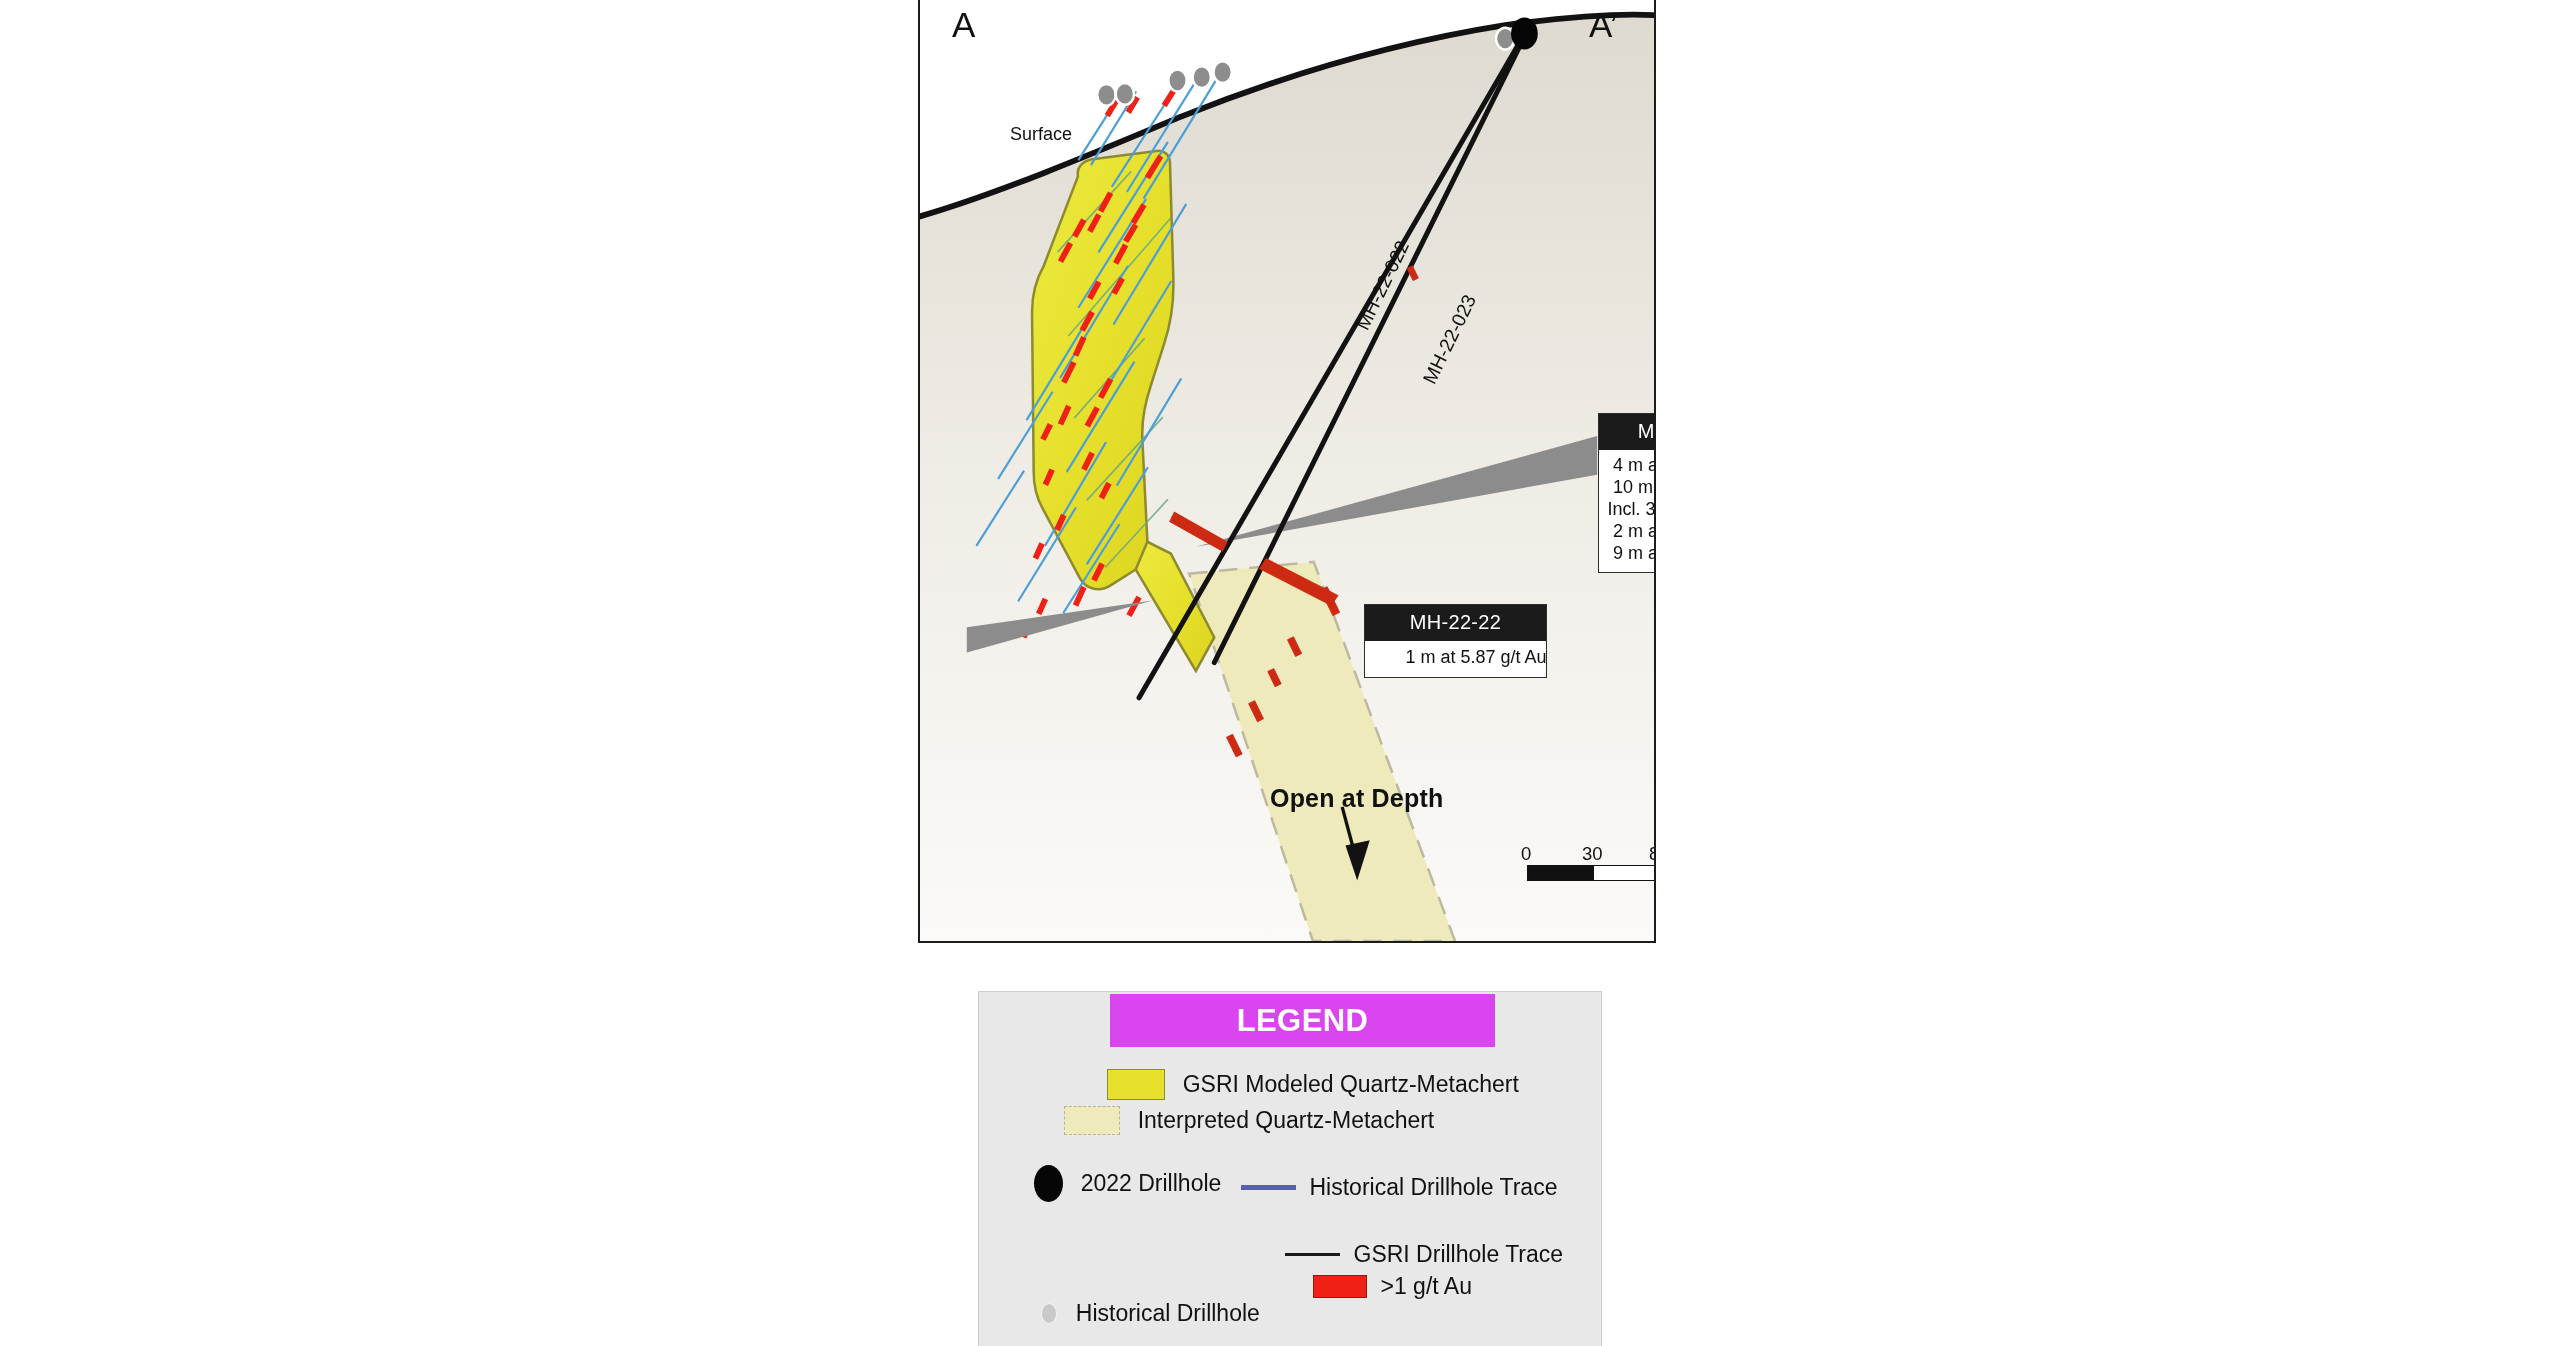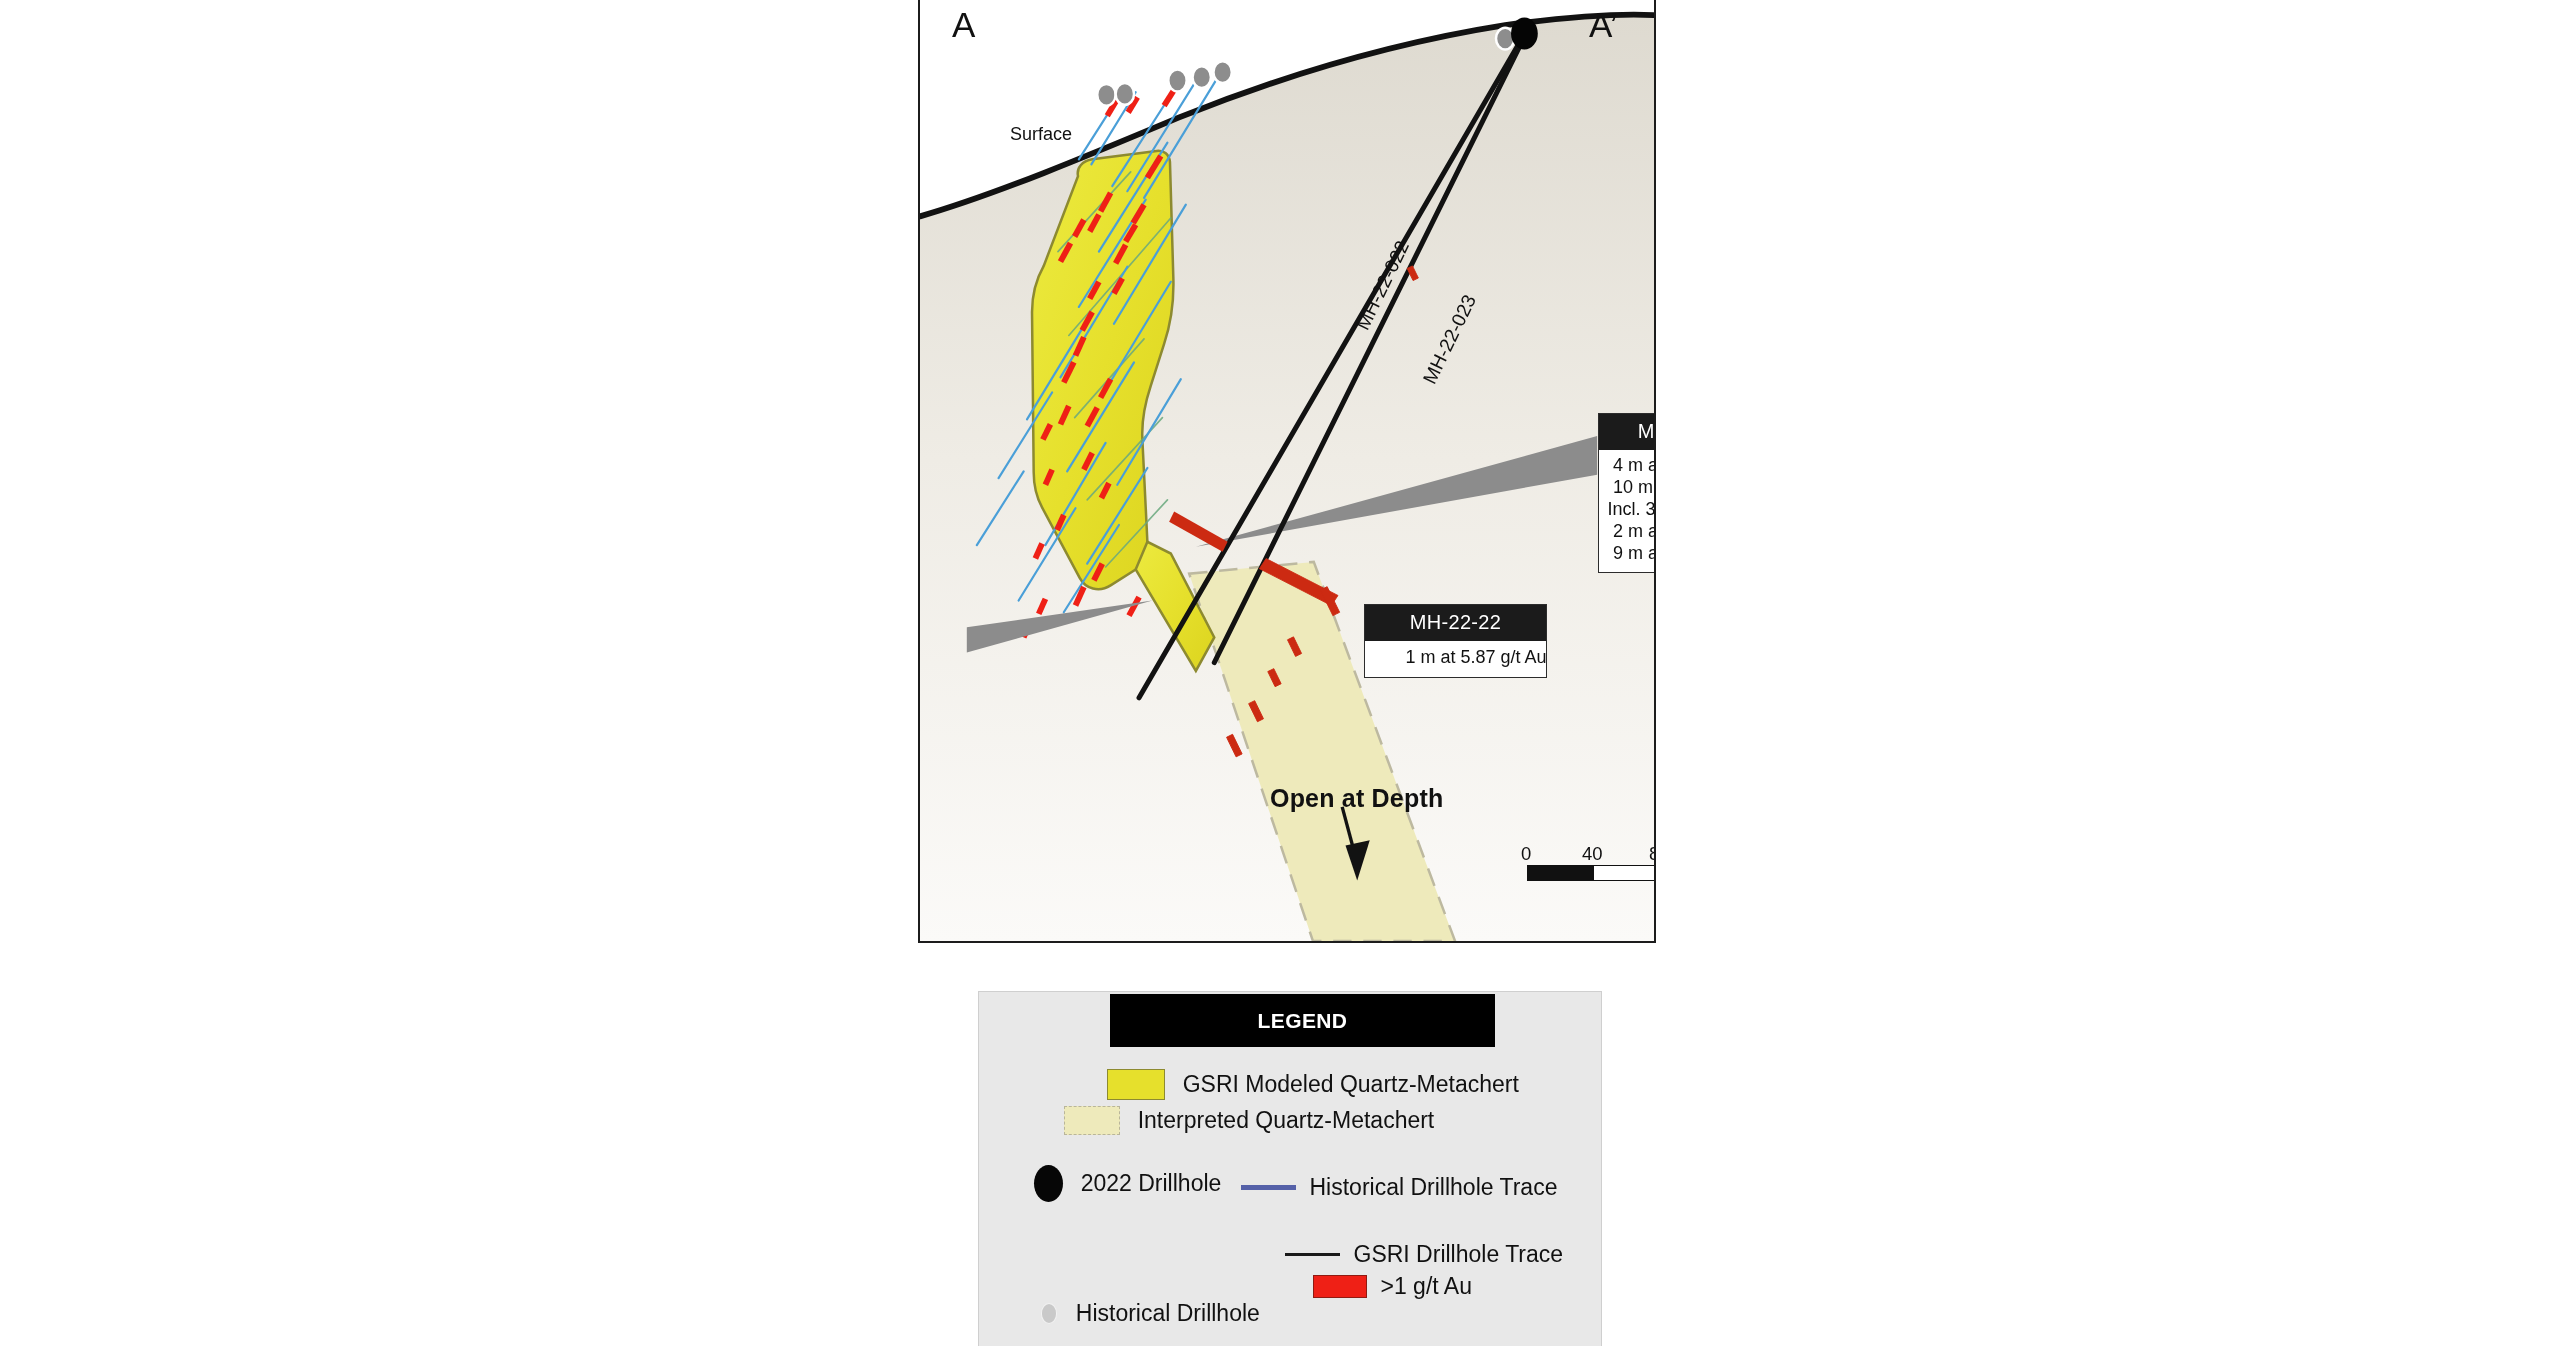--- a/index.html
+++ b/index.html
@@ -46,21 +46,21 @@
   #sc-40{left:55px;}
   #sc-80{left:122px;}
   #scale-bars{display:flex;height:16px;border:1.7px solid #111;box-sizing:border-box;}
   #scale-bars .filled{flex:1;background:#111;}
   #scale-bars .empty{flex:1;background:#ffffff;}
 
   
   #legend-panel{position:absolute;left:978px;top:991px;width:624px;height:356px;
                 background:#e8e8e8;border:0.8px solid #cfcfcf;box-sizing:border-box;}
   #legend-title{position:absolute;left:1110px;top:994px;width:385px;height:53px;
-                background:#000000;color:#ffffff;font-size:21px;font-weight:bold;
+                background:#d946ef;color:#ffffff;font-size:31px;font-weight:bold;
                 display:flex;align-items:center;justify-content:center;
                 letter-spacing:0.4px;z-index:5;}
   .lg-row{position:absolute;display:flex;align-items:center;}
   .lg-txt{font-size:23px;color:#111;white-space:nowrap;}
 
   #lg-modeled{left:1064px;top:1069px;margin-left:43px;}
   #lg-interp{left:1064px;top:1106px;}
   .sw-solid{width:56px;height:29px;background:#e6e02c;border:0.8px solid #8d8a30;
             margin-right:17.7px;}
   .sw-dash{width:56px;height:29px;background:#eeeabb;
@@ -246,21 +246,21 @@
   <div class="callout" id="callout-22">
     <div class="hdr">MH-22-22</div>
     <div class="body">
       <div>1 m at 5.87 g/t Au</div>
     </div>
   </div>
 
   <div id="scalebar">
     <div id="scale-ticks">
       <span id="sc-0">0</span>
-      <span id="sc-40">40</span>
+      <span id="sc-40">30</span>
       <span id="sc-80">80</span>
     </div>
     <div id="scale-bars">
       <div class="filled"></div>
       <div class="empty"></div>
     </div>
   </div>
 
 </div>
 

